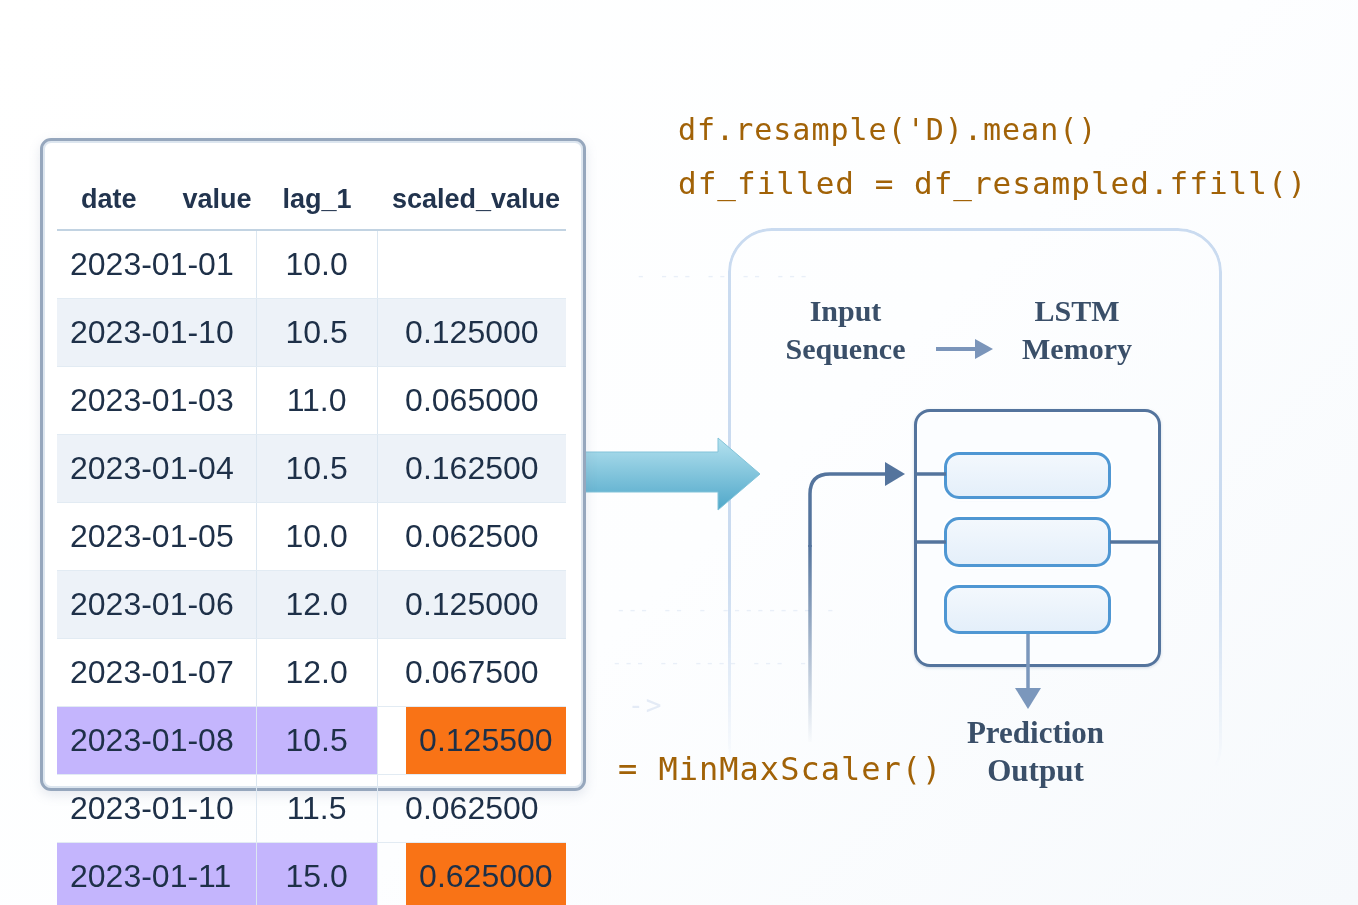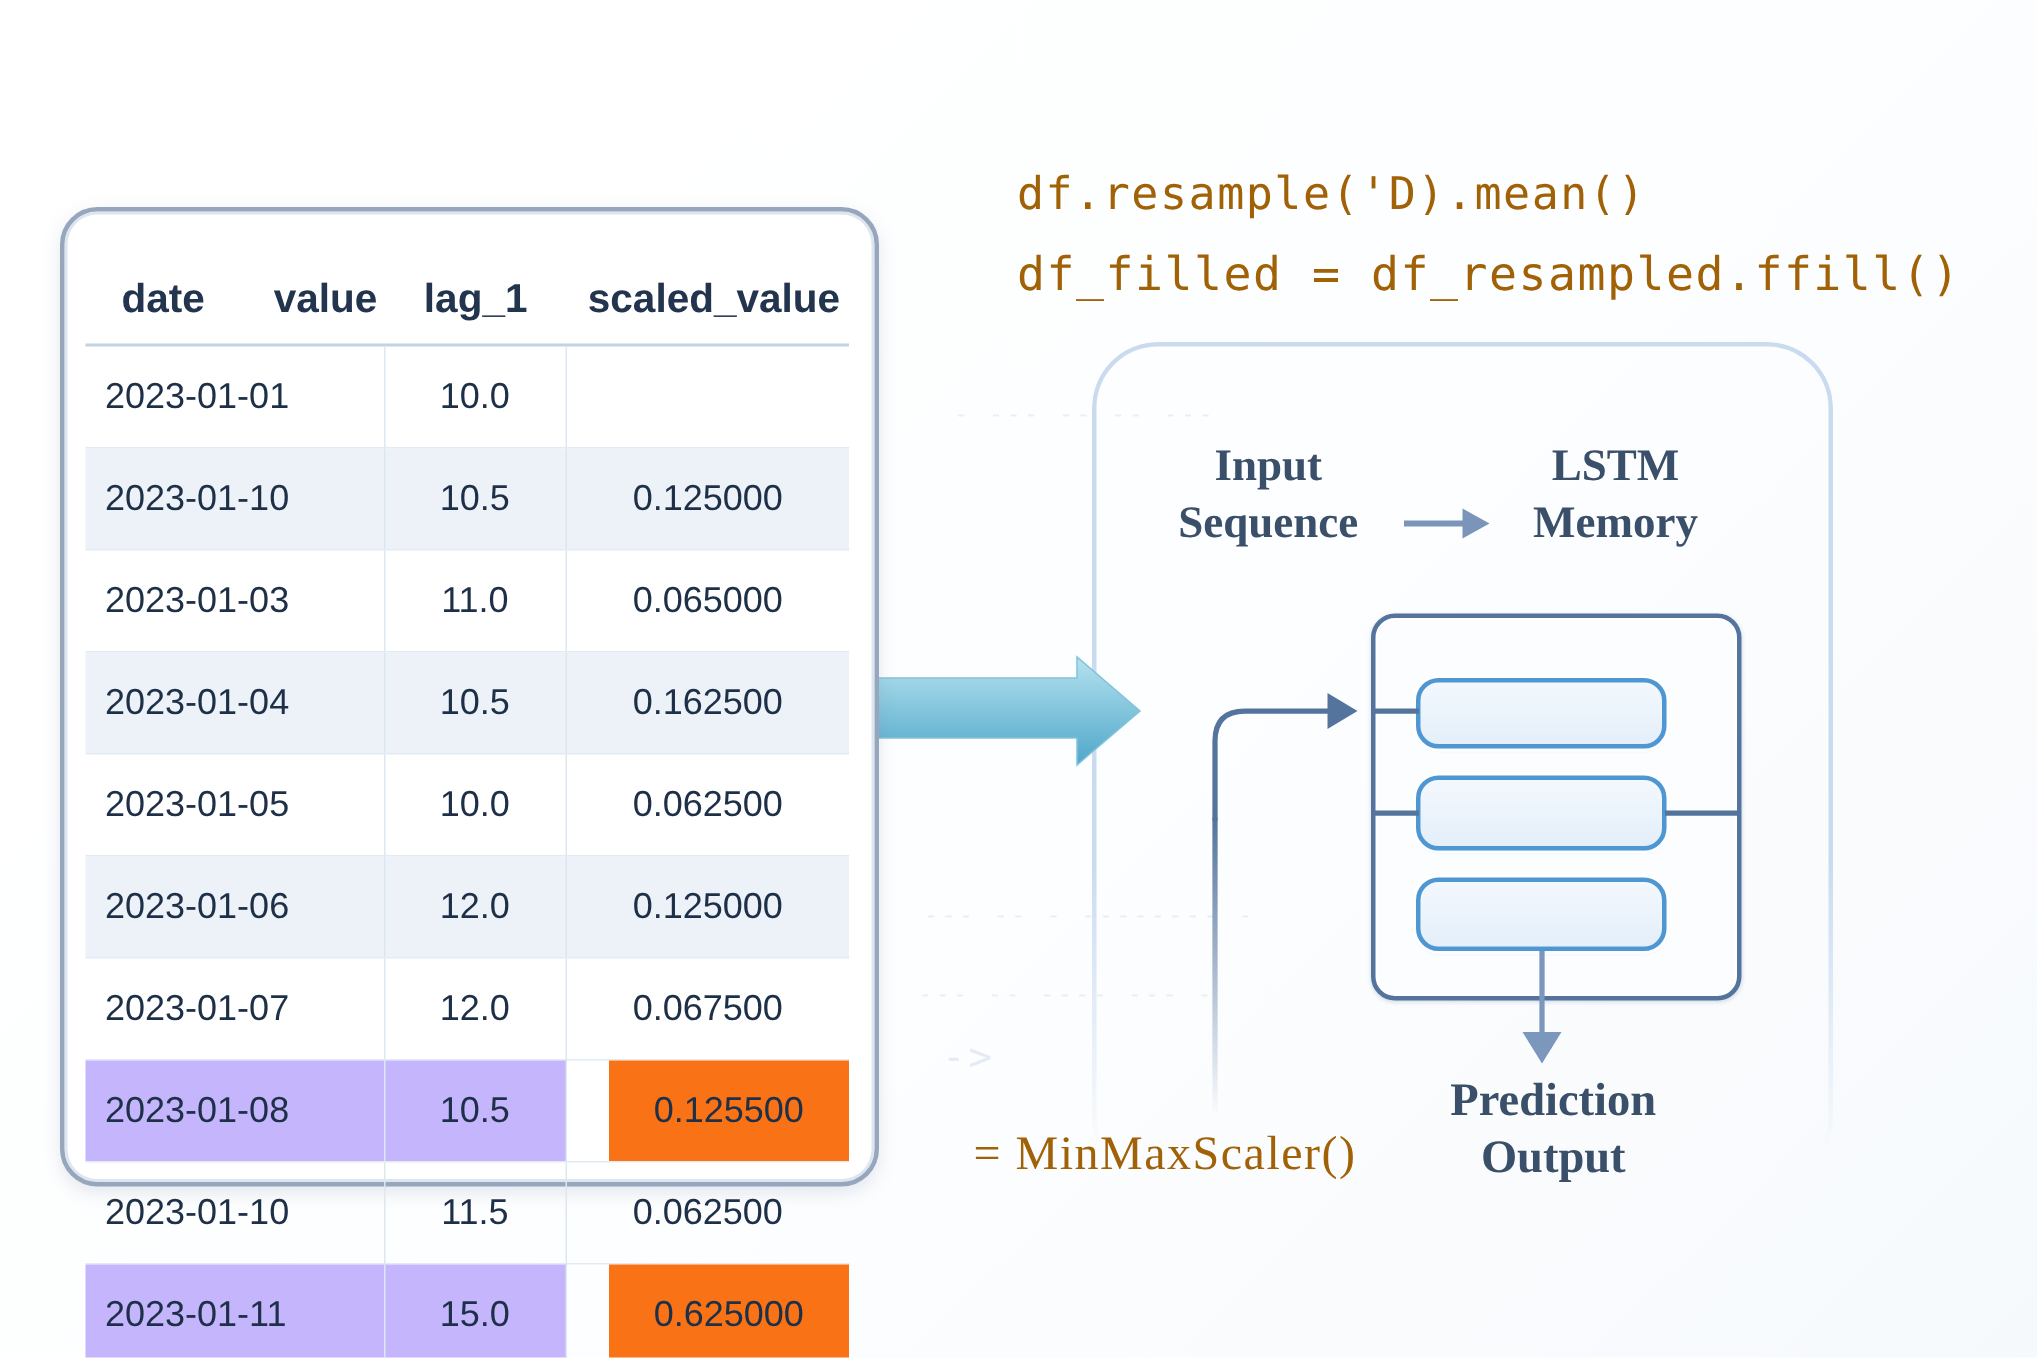--- a/index.html
+++ b/index.html
@@ -15,39 +15,39 @@
     color:#a16207;letter-spacing:1px;white-space:pre;
   }
   .bgfrag{
     position:absolute;
     font-family:"DejaVu Sans Mono",monospace;
     color:#e9eff8;letter-spacing:2px;white-space:pre;
   }
   
   .card{
     position:absolute;left:40px;top:138px;width:546px;height:653px;
-    background:#ffffff;border:3px solid #96a7bd;border-radius:25px;
+    background:#ffffff;border:3px solid #96a7bd;border-radius:11px;
     box-shadow:inset 0 0 0 2px #dde6ef,0 4px 12px rgba(110,130,160,.18);
     box-sizing:border-box;
   }
   .thead{
     position:absolute;left:14px;right:17px;top:28px;height:60px;
     display:flex;align-items:center;
     border-bottom:2px solid #c2d3e2;
     font-size:27px;font-weight:600;color:#22344e;
   }
   .h-date{margin-left:24px;}
   .h-value{margin-left:46px;}
   .h-lag{margin-left:31px;}
   .h-scaled{margin-left:auto;margin-right:6px;}
   .tbody{position:absolute;left:14px;right:17px;top:90px;}
   .trow{
     display:flex;height:68px;box-sizing:border-box;
     border-bottom:1.5px solid #e2ebf3;
-    font-size:24px;font-weight:500;color:#1e3048;
+    font-size:32px;font-weight:500;color:#1e3048;
   }
   .td{display:flex;align-items:center;box-sizing:border-box;}
   .c-date{flex:0 0 39%;padding-left:13px;}
   .c-num{flex:0 0 24%;justify-content:center;
     border-left:1.5px solid #dce7f1;border-right:1.5px solid #dce7f1;}
   .c-scaled{flex:1 1 auto;justify-content:center;}
   .trow.bg-stripe .td{background:#edf2f8;}
   .trow.bg-highlight .c-date,.trow.bg-highlight .c-num{background:#c4b5fd;}
   .trow.bg-highlight .c-scaled{background:#f97316;margin-left:28px;}
   
@@ -83,21 +83,21 @@
   .cell-1{top:452px;}
   .cell-2{top:517px;height:50px;}
   .cell-3{top:585px;height:49px;}
   svg.overlay{position:absolute;left:0;top:0;pointer-events:none;}
 </style>
 </head>
 <body>
 
 <div class="bgcode" style="left:678px;top:112px;font-size:30px;">df.resample('D).mean()</div>
 <div class="bgcode" style="left:678px;top:165px;font-size:31px;">df_filled = df_resampled.ffill()</div>
-<div class="bgcode" style="left:649px;top:750px;font-size:32px;font-family:Liberation Serif, serif;">= MinMaxScaler()</div>
+<div class="bgcode" style="left:618px;top:750px;font-size:32px;">= MinMaxScaler()</div>
 <div class="bgfrag" style="left:636px;top:266px;font-size:16px;">- --- -- -- ---</div>
 <div class="bgfrag" style="left:616px;top:600px;font-size:16px;">--- -- - -------- -</div>
 <div class="bgfrag" style="left:612px;top:653px;font-size:16px;">--- -- ---- --- -</div>
 <div class="bgfrag" style="left:628px;top:690px;font-size:26px;color:#e4ebf6;">-&gt;</div>
 
 <div class="panel"></div>
 
 <svg class="overlay" width="1358" height="905">
   <defs>
     <linearGradient id="cyanGrad" x1="0" y1="438" x2="0" y2="510" gradientUnits="userSpaceOnUse">

